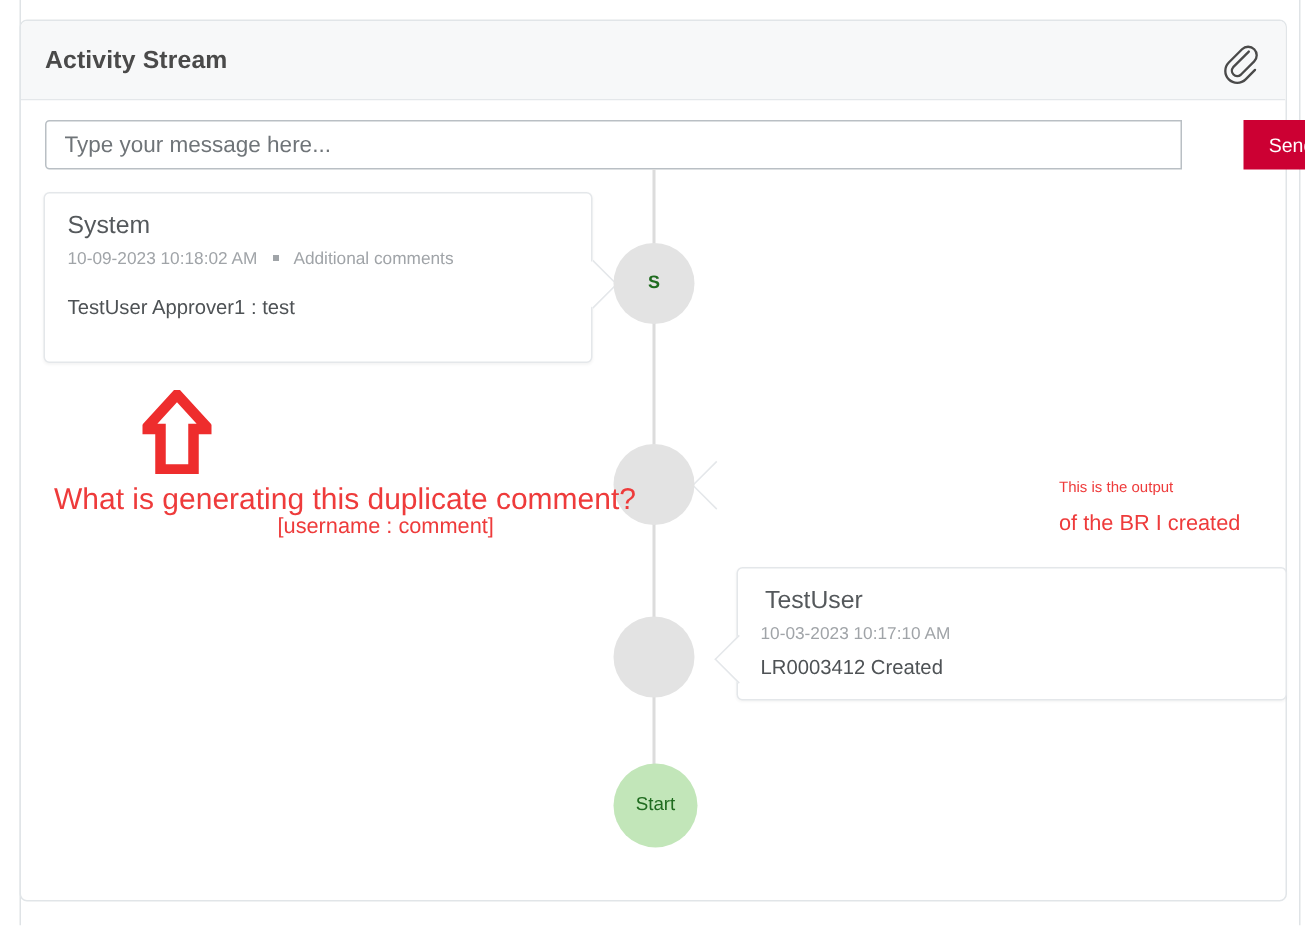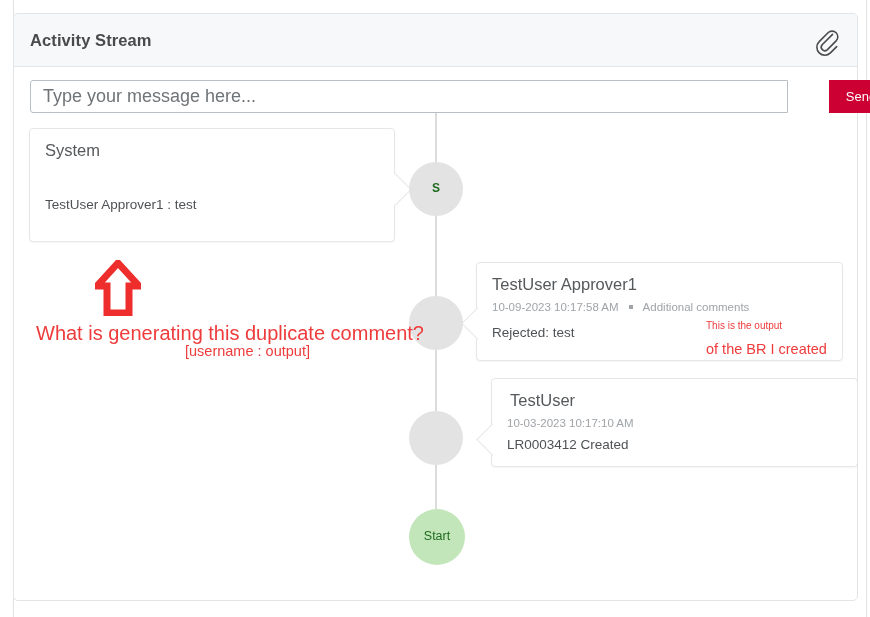--- a/index.html
+++ b/index.html
@@ -87,21 +87,21 @@
   #message-input {
     position: absolute;
     left: 0; top: 0;
     width: 758px;
     height: 33px;
     box-sizing: border-box;
     border: 1px solid #b9bfc4;
     border-radius: 3px 0 0 3px;
     background: #ffffff;
     font-family: "Liberation Sans", sans-serif;
-    font-size: 18px;
+    font-size: 15px;
     color: #3d3d3d;
     padding: 0 12px;
     outline: none;
   }
   #message-input::placeholder {
     color: #6f7478;
     opacity: 1;
   }
   #send-button {
     position: absolute;
@@ -277,35 +277,31 @@
     <input id="message-input" type="text" placeholder="Type your message here..." style="">
     <button id="send-button">Send</button>
   </div>
 
   <div id="timeline-area">
 
     <div id="timeline-spine"></div>
 
     <div class="activity-card" style="left:15px; top:15px; width:366px; height:114px;">
       <div class="card-author">System</div>
+      <div class="card-meta">
+        <span>10-09-2023 10:18:02 AM</span><span class="meta-sep"></span><span>Additional comments</span>
+      </div>
       <div class="card-body" style="top:68px;">TestUser Approver1 : test</div>
     </div>
     <div class="tail right" style="left:370px; top:65px; background:#ffffff;"></div>
 
     <div class="node-circle" style="left:395px; top:49px;">
       <div class="node-label bold" style="top:19px;">S</div>
     </div>
 
-    <div class="activity-card" style="left:462px; top:149px; width:367px; height:99px;">
-      <div class="card-author">TestUser Approver1</div>
-      <div class="card-meta">
-        <span>10-09-2023 10:17:58 AM</span><span class="meta-sep"></span><span>Additional comments</span>
-      </div>
-      <div class="card-body" style="top:62px;">Rejected: test</div>
-    </div>
     <div class="tail left" style="left:452px; top:199px; background:#ffffff;"></div>
 
     <div class="node-circle" style="left:395px; top:183px;"></div>
 
     <div class="activity-card" style="left:477px; top:265px; width:367px; height:89px;">
       <div class="card-author" style="left:18px;">TestUser</div>
       <div class="card-meta">
         <span>10-03-2023 10:17:10 AM</span>
       </div>
       <div class="card-body" style="top:58px;">LR0003412 Created</div>
@@ -321,15 +317,15 @@
   </div>
 </div>
 
 <div id="annotation-arrow">
   <svg viewBox="0 0 46 56" width="46" height="56" aria-hidden="true">
     <polygon points="23,3 44,26 34,26 34,53 12,53 12,26 2,26" fill="none" stroke="#ee2d2d" stroke-width="7" stroke-linejoin="miter"></polygon>
   </svg>
 </div>
 
 <div class="annotation-text" id="annotation-question-l1">What is generating this duplicate comment?</div>
-<div class="annotation-text" id="annotation-question-l2">[username : output]</div>
+<div class="annotation-text" id="annotation-question-l2">[username : comment]</div>
 <div class="annotation-text" id="annotation-output-l1">This is the output</div>
 <div class="annotation-text" id="annotation-output-l2">of the BR I created</div>
 
 </body></html>

